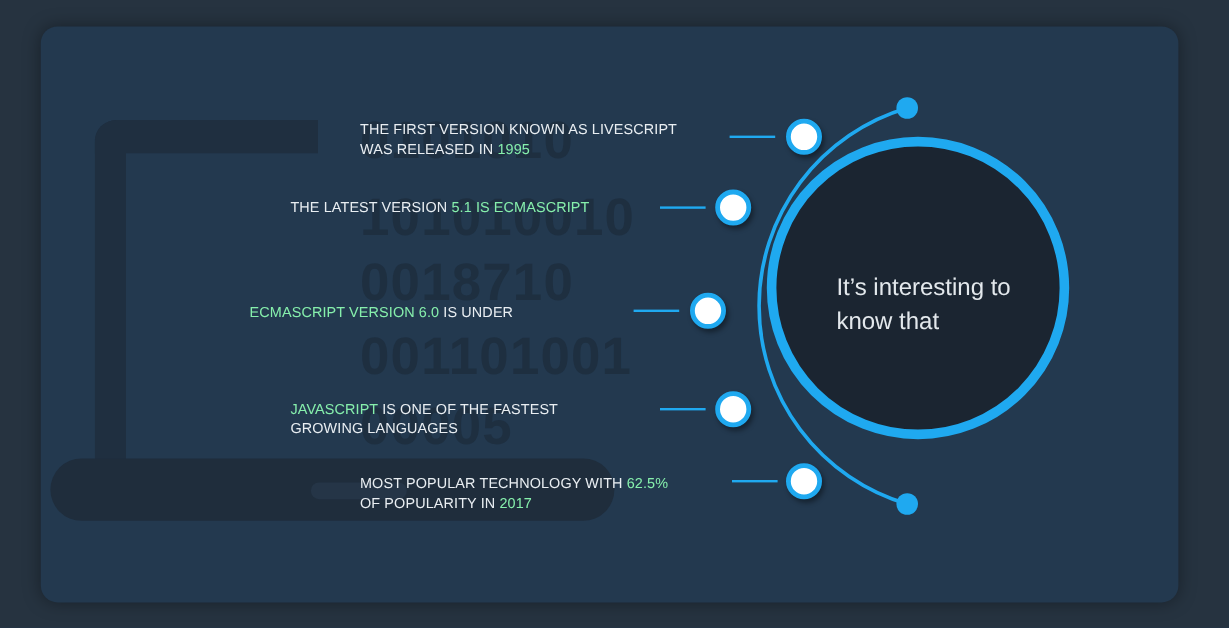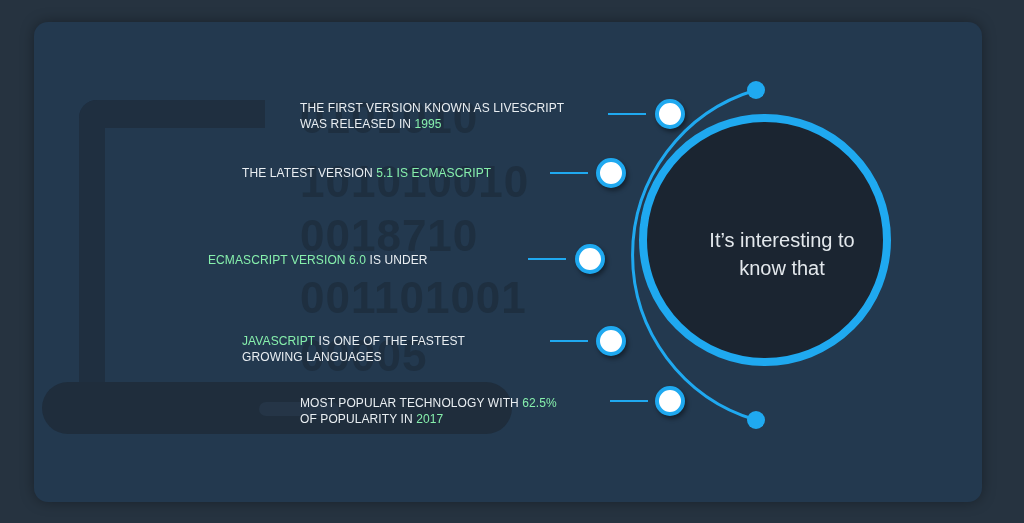--- a/index.html
+++ b/index.html
@@ -8,21 +8,21 @@
   .laptop-screen{position:absolute;left:45px;top:78px;width:160px;height:290px;border-left:26px solid #1f2f40;border-top:28px solid #1f2f40;border-top-left-radius:18px;}
   .laptop-base{position:absolute;left:8px;top:360px;width:470px;height:52px;background:#1f2d3c;border-radius:26px;}
   .laptop-slot{position:absolute;left:225px;top:380px;width:80px;height:14px;background:#253547;border-radius:7px;}
   .binary{position:absolute;font-family:"Liberation Sans",sans-serif;font-weight:bold;font-size:44px;color:#1e2f40;letter-spacing:1px;line-height:1;}
   .fact{position:absolute;color:#e9eef2;font-size:12px;line-height:16px;letter-spacing:0.1px;text-transform:uppercase;white-space:nowrap;}
   .hl{color:#86efac;}
   .connector{position:absolute;height:2px;background:#1fa9f0;}
   svg.arc{position:absolute;left:0;top:0;}
   .node{position:absolute;width:22px;height:22px;border-radius:50%;background:#ffffff;border:4px solid #1fa9f0;box-shadow:2px 3px 4px rgba(0,0,0,0.4);}
   .endpoint{position:absolute;width:18px;height:18px;border-radius:50%;background:#1fa9f0;}
-  .circle{position:absolute;left:605px;top:92px;width:236px;height:236px;border-radius:50%;background:#1b2531;border:8px solid #1fa9f0;text-align:center;}
+  .circle{position:absolute;left:605px;top:92px;width:236px;height:236px;border-radius:50%;background:#1b2531;border:8px solid #1fa9f0;}
   .circle-text{position:absolute;left:50px;top:104px;width:170px;color:#e3e8ec;font-size:20px;line-height:28px;}
 </style>
 </head>
 <body>
 
 <div class="panel">
 
   <div class="laptop-screen"></div>
   <div class="laptop-base"></div>
   <div class="laptop-slot"></div>

